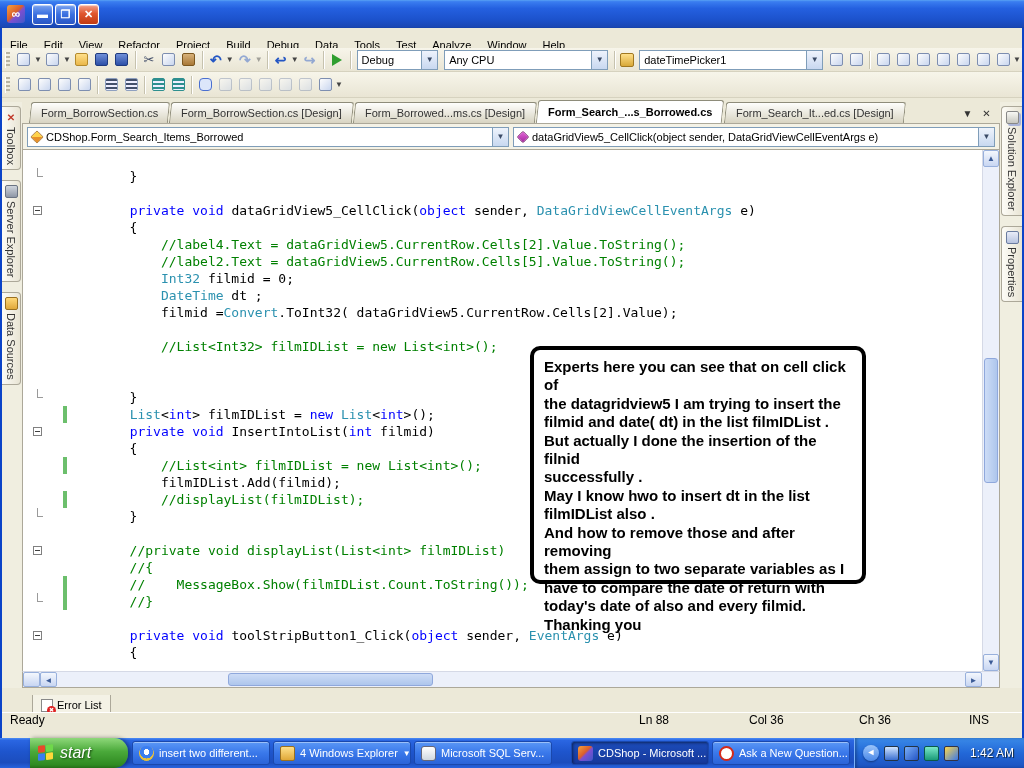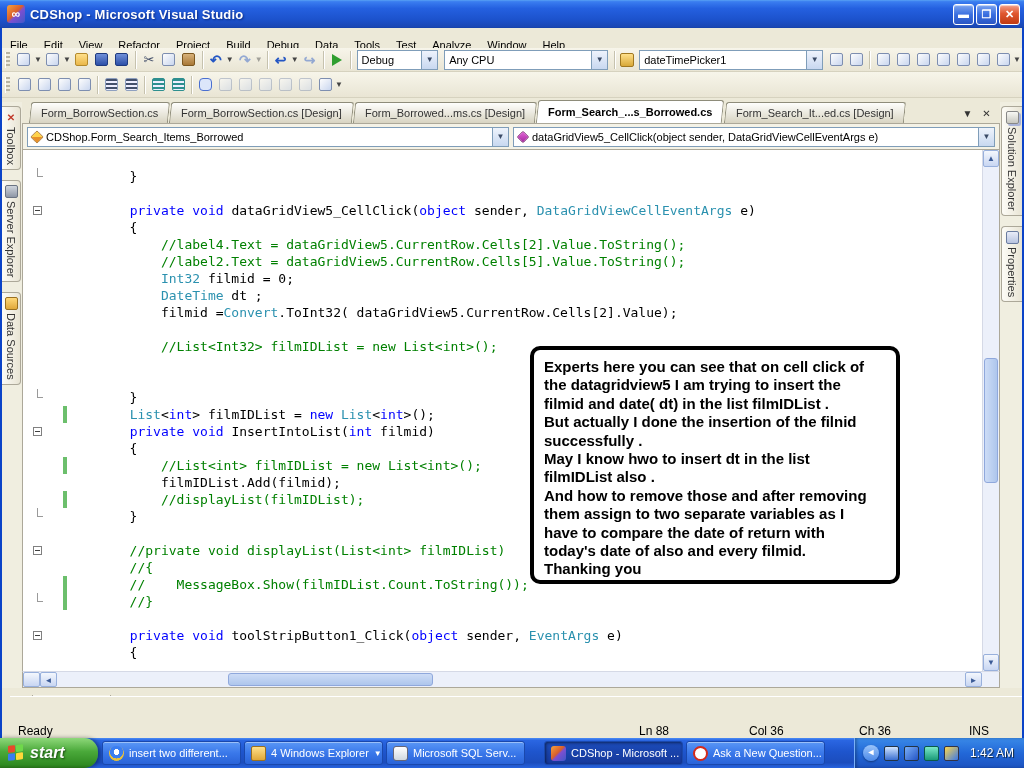--- a/index.html
+++ b/index.html
@@ -103,41 +103,41 @@
   .vscroll { position:absolute; right:0; top:0; bottom:0; width:17px; background:#ecf0fa; border-left:1px solid #d5d9e6; }
   .sbtn { position:absolute; left:0; right:0; height:17px; background:linear-gradient(180deg,#f4f7fd,#c8d6f2); border:1px solid #98b0dc; border-radius:2px; color:#3a5a96; font-size:8px; text-align:center; line-height:15px; }
   .sbtn.up { top:0; } .sbtn.down { bottom:0; }
   .vthumb { position:absolute; left:1px; right:1px; top:40%; height:24%; background:linear-gradient(90deg,#cddcf6,#aec6ec); border:1px solid #8fa8dc; border-radius:3px; }
   .hscroll { position:absolute; left:0; right:0; bottom:0; height:17px; background:#ecf0fa; border:1px solid #aca899; border-top:1px solid #d5d9e6; display:block; }
   .hbtn { position:absolute; top:0; bottom:0; width:17px; background:linear-gradient(180deg,#f4f7fd,#c8d6f2); border:1px solid #98b0dc; border-radius:2px; color:#3a5a96; font-size:8px; text-align:center; line-height:15px; }
   .hbtn.splitbox { left:0; } .hbtn.larrow { left:17px; } .hbtn.rarrow { right:17px; }
   .hthumb { position:absolute; top:1px; bottom:1px; left:21%; width:21%; background:linear-gradient(180deg,#cddcf6,#aec6ec); border:1px solid #8fa8dc; border-radius:3px; }
 
   
-  .annotation { position:absolute; left:528px; top:346px; width:370px; height:238px; z-index:6;
+  .annotation { position:absolute; left:528px; top:346px; width:336px; height:238px; z-index:6;
     background:#fff; border:4px solid #000; border-radius:10px; padding:8px 10px; }
   .annotation .aline { font-size:15px; font-weight:700; line-height:18.4px; color:#000; letter-spacing:0; }
 
   
   .errorrow { position:absolute; left:0; right:0; bottom:20px; height:24px; background:#ece9d8; }
   .errtab { position:absolute; left:30px; top:1px; height:21px; display:flex; align-items:center; gap:4px; padding:0 8px;
     border:1px solid #aca899; border-top:none; border-radius:0 0 3px 3px; background:#f4f2e6; }
   .err-ico { width:12px; height:13px; background:#fff; border:1px solid #888; position:relative; }
   .err-ico::after { content:"\2716"; position:absolute; right:-4px; bottom:-4px; width:9px; height:9px; background:#d22; color:#fff; border-radius:50%; font-size:6px; line-height:9px; text-align:center; }
-  .statusbar { position:absolute; left:8px; right:0; bottom:0; height:42px; background:#ece9d8; border-top:1px solid #fff; display:flex; align-items:flex-end; padding:0 8px; font-size:12px; }
+  .statusbar { position:absolute; left:0; right:0; bottom:0; height:26px; background:#ece9d8; border-top:1px solid #fff; display:flex; align-items:flex-start; padding:0 8px; font-size:12px; }
   .statusbar .fill { flex:1; }
   .statusbar .sfield { width:110px; }
   .statusbar .sfield.last { width:45px; text-align:left; }
 
   
   .taskbar { position:absolute; left:0; right:0; bottom:0; height:30px;
     background:linear-gradient(180deg,#4a8cf5 0%,#2a66e2 8%,#1e55cd 45%,#1c4dbd 82%,#2863de 100%); display:flex; align-items:center; }
   .startbtn { height:30px; width:98px; display:flex; align-items:center; gap:6px; padding:0 14px 0 8px;
     background:linear-gradient(180deg,#8ed87a 0%,#4aa93a 45%,#2f8a21 90%,#256e18 100%);
-    border-radius:0 14px 14px 0; box-shadow:2px 0 4px rgba(0,0,0,.4); color:#fff; font-weight:bold; font-style:italic; font-size:16px; text-shadow:1px 1px 2px #1a4a10; }
+    border-radius:0 14px 14px 0; box-shadow:2px 0 4px rgba(0,0,0,.4); color:#fff; font-weight:normal; font-style:italic; font-size:16px; text-shadow:1px 1px 2px #1a4a10;margin-left:30px; }
   .winflag { width:16px; height:16px; display:grid; grid-template-columns:7px 7px; grid-template-rows:7px 7px; gap:1px; transform:skewY(-6deg); }
   .winflag i { border-radius:1px; }
   .winflag i:nth-child(1){background:#e84a2a;} .winflag i:nth-child(2){background:#6fd84a;}
   .winflag i:nth-child(3){background:#3a7df0;} .winflag i:nth-child(4){background:#ffd83a;}
   .tasks { flex:1; display:flex; gap:3px; padding:0 4px; overflow:hidden; }
   .taskbtn { width:139px; height:24px; display:flex; align-items:center; gap:5px; padding:0 6px; border-radius:3px;
     background:linear-gradient(180deg,#5a97f6 0%,#3a78ea 50%,#2a63d8 100%); border:1px solid #1a48ac;
     color:#fff; white-space:nowrap; overflow:hidden; box-shadow:inset 0 1px 0 rgba(255,255,255,.4); }
   .taskbtn.active { background:linear-gradient(180deg,#1c4cba,#16389a); box-shadow:inset 1px 1px 3px rgba(0,0,0,.5);margin-left:16px; }
   .taskbtn .tico { width:15px; height:15px; flex:0 0 15px; border-radius:3px; }
@@ -157,21 +157,20 @@
   .trayico.t4 { background:linear-gradient(135deg,#ffd84a,#3a78ea); border:1px solid #334; }
   .clock { color:#fff; font-size:12px; margin-left:6px; text-shadow:1px 1px 1px #123; }
 </style>
 </head>
 <body>
 
 <div id="app">
 
   <div class="titlebar">
     <div class="app-icon">∞</div>
-    <div class="title-text">CDShop - Microsoft Visual Studio</div>
     <div class="winbtn">▬</div>
     <div class="winbtn">❐</div>
     <div class="winbtn close">✕</div>
   </div>
 
   <div class="menubar">
       <div class="menu-item">File</div>
       <div class="menu-item">Edit</div>
       <div class="menu-item">View</div>
       <div class="menu-item">Refactor</div>

